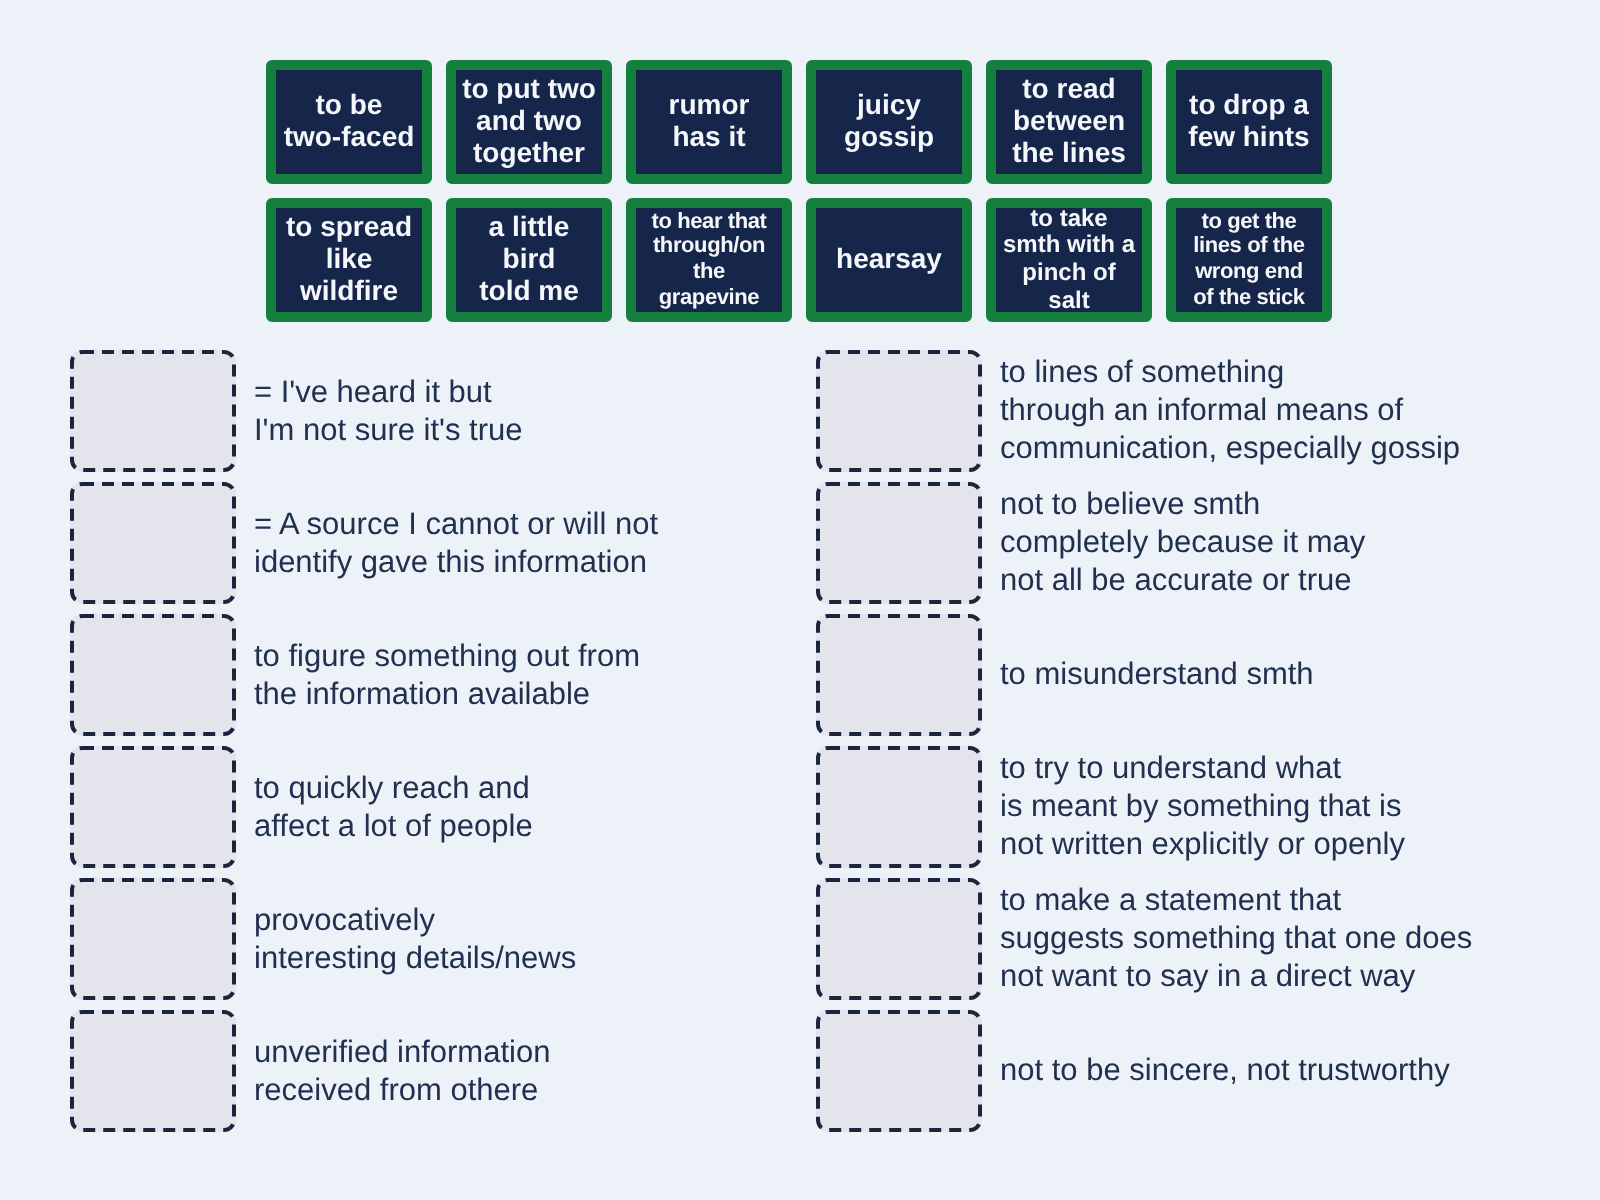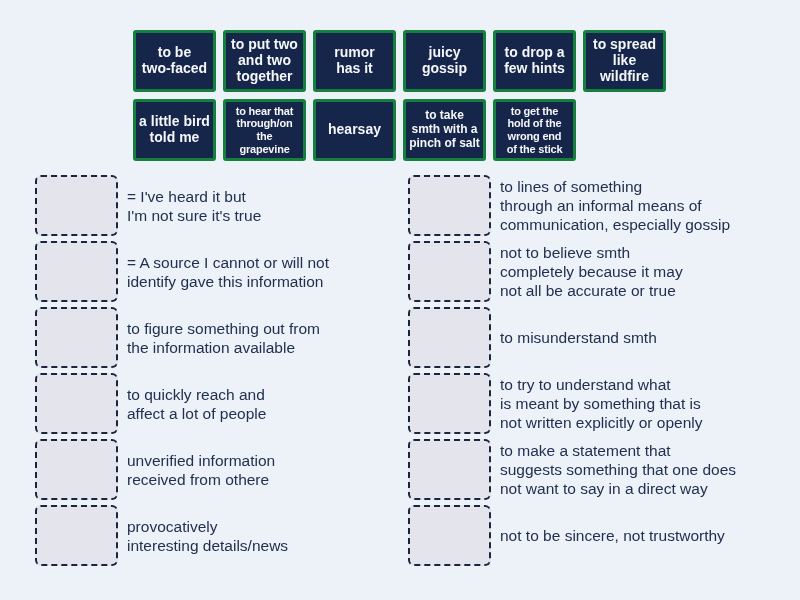--- a/index.html
+++ b/index.html
@@ -14,21 +14,21 @@
   .tile-grid {
     position: absolute;
     left: 133px; top: 30px;
     display: grid;
     grid-template-columns: repeat(6, 83px);
     grid-auto-rows: 62px;
     gap: 7px;
   }
   .tile {
     background: #16254a;
-    border: 3px solid #15803d;
+    border: 5px solid #15803d;
     border-radius: 3px;
     color: #f5f7fa;
     font-weight: bold;
     font-size: 14px;
     line-height: 1.14;
     display: flex;
     align-items: center;
     justify-content: center;
     text-align: center;
     white-space: pre-line;
@@ -70,37 +70,40 @@
 <div class="tile-grid">
   <div class="tile">to be
 two-faced</div>
   <div class="tile">to put two
 and two
 together</div>
   <div class="tile">rumor
 has it</div>
   <div class="tile">juicy
 gossip</div>
+  <div class="tile">to read
+between
+the lines</div>
   <div class="tile">to drop a
 few hints</div>
   <div class="tile">to spread
 like
 wildfire</div>
   <div class="tile">a little bird
 told me</div>
   <div class="tile fs-s">to hear that
 through/on
 the
 grapevine</div>
   <div class="tile">hearsay</div>
   <div class="tile fs-m">to take
 smth with a
 pinch of salt</div>
   <div class="tile fs-s">to get the
-hold of the
+lines of the
 wrong end
 of the stick</div>
 </div>
 
 <div class="match-col left">
   <div class="match-row">
     <div class="dropzone"></div>
     <div class="definition">= I've heard it but
 I'm not sure it's true</div>
   </div>
@@ -114,27 +117,27 @@
     <div class="definition">to figure something out from
 the information available</div>
   </div>
   <div class="match-row">
     <div class="dropzone"></div>
     <div class="definition">to quickly reach and
 affect a lot of people</div>
   </div>
   <div class="match-row">
     <div class="dropzone"></div>
-    <div class="definition">unverified information
-received from othere</div>
+    <div class="definition">provocatively
+interesting details/news</div>
   </div>
   <div class="match-row">
     <div class="dropzone"></div>
-    <div class="definition">provocatively
-interesting details/news</div>
+    <div class="definition">unverified information
+received from othere</div>
   </div>
 </div>
 
 <div class="match-col right">
   <div class="match-row">
     <div class="dropzone"></div>
     <div class="definition">to lines of something
 through an informal means of
 communication, especially gossip</div>
   </div>

